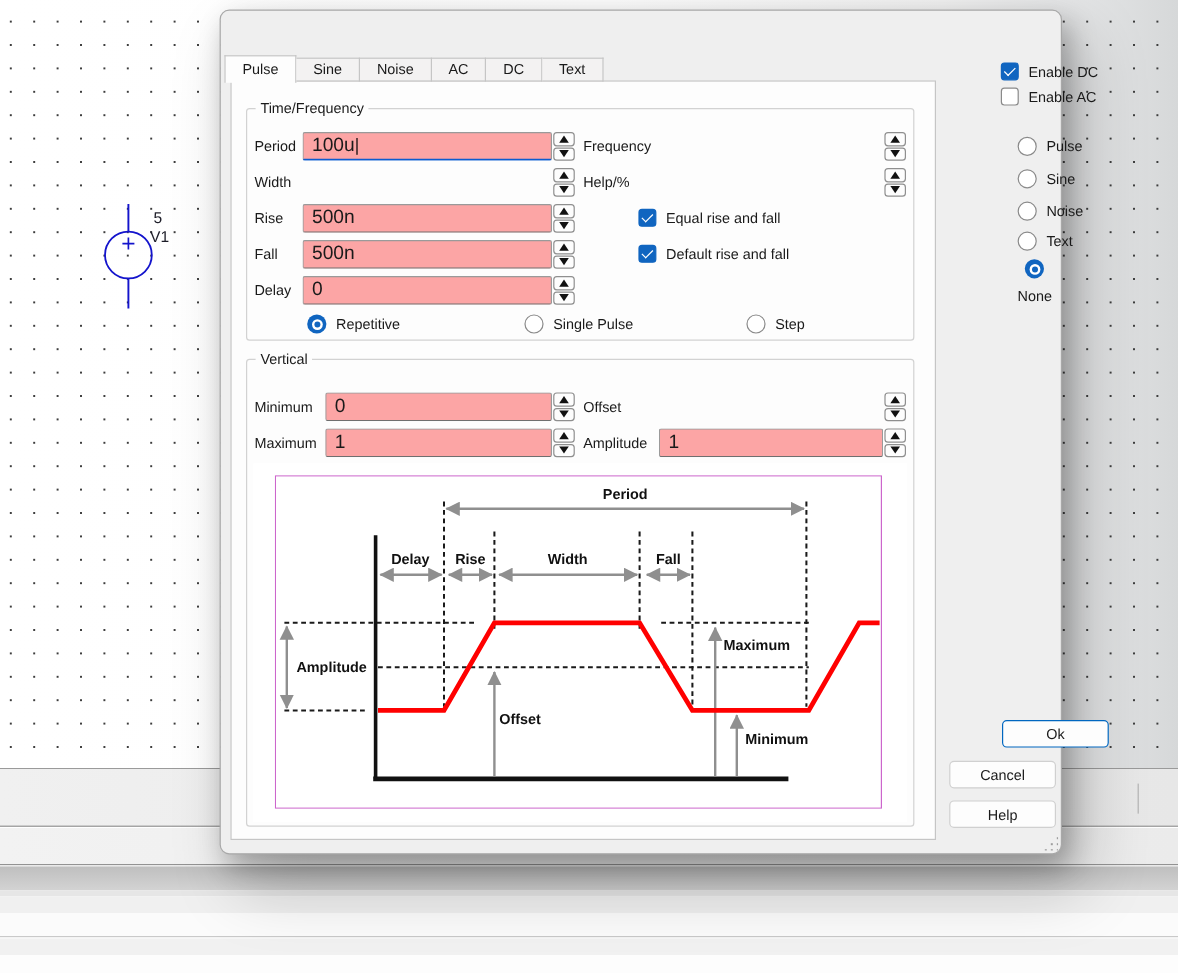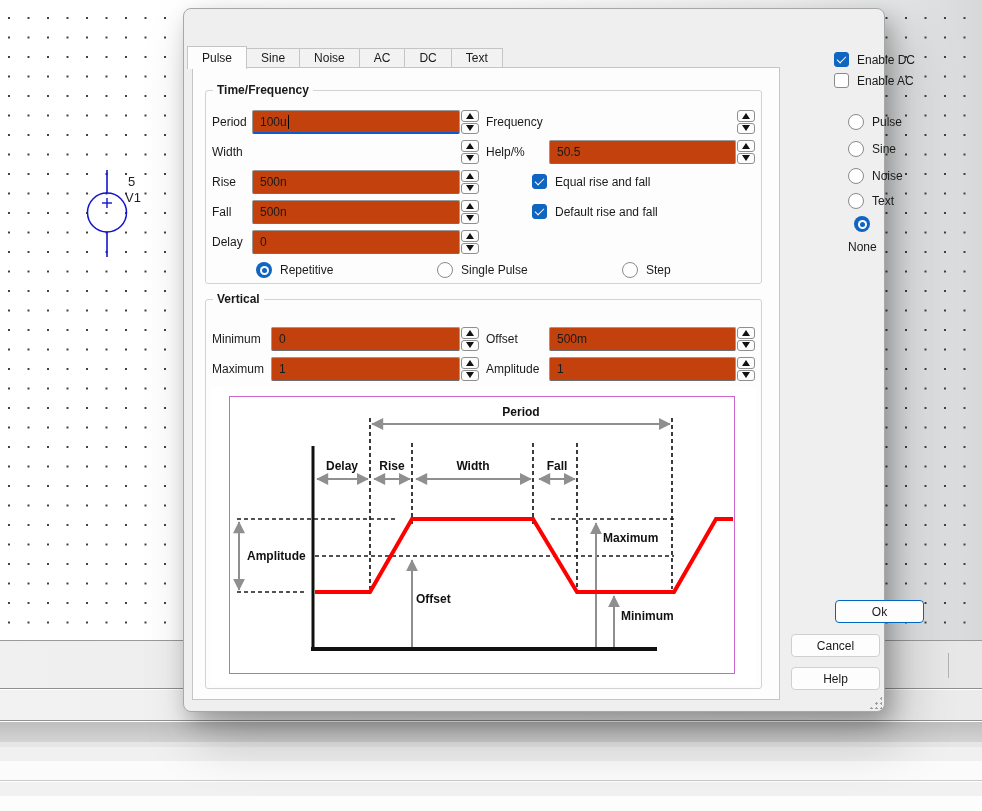--- a/index.html
+++ b/index.html
@@ -57,28 +57,28 @@
     background: #f3f2f2; border: 1px solid #c5c5c5; border-left: none;
     display: flex; align-items: center; color: #1a1a1a;
   }
   .tab:first-child { border-left: 1px solid #c5c5c5; }
   .tab.active { height: 23px; background: #fdfdfd; border-bottom: none; margin-bottom: -1px; }
   .tab-panel {
     position: absolute; left: 8px; top: 58px; width: 588px; height: 633px;
     background: #fdfdfd; border: 1px solid #c5c5c5; z-index: 2;
   }
   
-  .group { position: absolute; border: 1px solid #d2d2d2; border-radius: 3px; font-weight: bold; }
+  .group { position: absolute; border: 1px solid #d2d2d2; border-radius: 3px; }
   .legend { position: absolute; top: -8px; left: 7px; background: #fdfdfd; padding: 0 4px; font-size: 12px; }
   
   .flabel { position: absolute; font-size: 12px; height: 24px; line-height: 24px; white-space: nowrap; }
   .field {
-    position: absolute; height: 24px; background: #c2410c;
+    position: absolute; height: 24px; background: #fca5a5;
     border: 1px solid #9a9a9a; border-bottom-color: #6f6f6f; border-radius: 2px;
-    font-size: 12px; padding: 0 7px; display: flex; align-items: center; white-space: nowrap;
+    font-size: 16px; padding: 0 7px; display: flex; align-items: center; white-space: nowrap;
   }
   .field.focused { border-bottom: 2px solid #0b5cd0; }
   .caret { width: 1px; height: 14px; background: #000; margin-left: 1px; }
   .spin { position: absolute; width: 18px; height: 24px; display: flex; flex-direction: column; gap: 1px; }
   .sbtn { flex: 1; border: 1px solid #8f8f8f; background: #fdfdfd; border-radius: 3px;
           display: flex; align-items: center; justify-content: center; }
   .tu { width: 0; height: 0; border-left: 4px solid transparent; border-right: 4px solid transparent; border-bottom: 6px solid #111; }
   .td { width: 0; height: 0; border-left: 4px solid transparent; border-right: 4px solid transparent; border-top: 6px solid #111; }
   
   .cbrow, .rrow { position: absolute; display: flex; align-items: center; gap: 8px; font-size: 12px; white-space: nowrap; padding-left: 44px; }
@@ -183,23 +183,20 @@
     <div class="spin" style="left:268px; top:72px;">
       <div class="sbtn">
           <i class="tu"></i>
         </div>
       <div class="sbtn">
           <i class="td"></i>
         </div>
     </div>
 
     <span class="flabel" style="left:293px; top:72px;">Help/%</span>
-    <div class="field" style="left:356px; top:72px; width:187px;">
-      <span>50.5</span>
-    </div>
     <div class="spin" style="left:544px; top:72px;">
       <div class="sbtn">
           <i class="tu"></i>
         </div>
       <div class="sbtn">
           <i class="td"></i>
         </div>
     </div>
 
     <span class="flabel" style="left:19px; top:102px;">Rise</span>
@@ -279,23 +276,20 @@
     <div class="spin" style="left:268px; top:259px;">
       <div class="sbtn">
           <i class="tu"></i>
         </div>
       <div class="sbtn">
           <i class="td"></i>
         </div>
     </div>
 
     <span class="flabel" style="left:293px; top:259px;">Offset</span>
-    <div class="field" style="left:356px; top:259px; width:187px;">
-      <span>500m</span>
-    </div>
     <div class="spin" style="left:544px; top:259px;">
       <div class="sbtn">
           <i class="tu"></i>
         </div>
       <div class="sbtn">
           <i class="td"></i>
         </div>
     </div>
 
     <span class="flabel" style="left:19px; top:289px;">Maximum</span>

